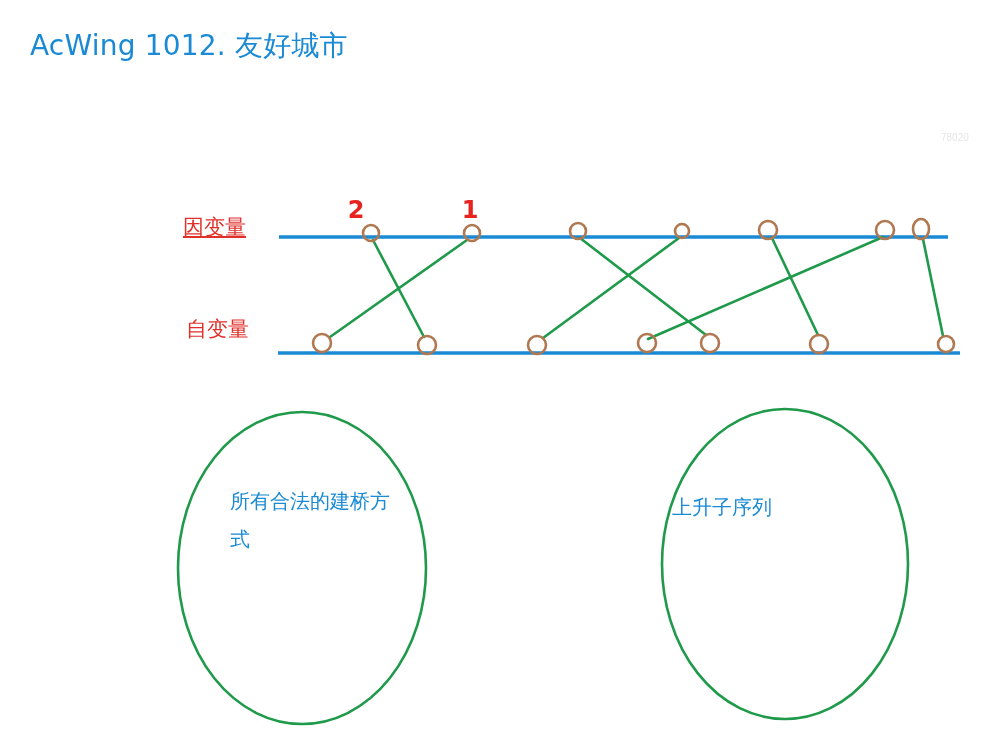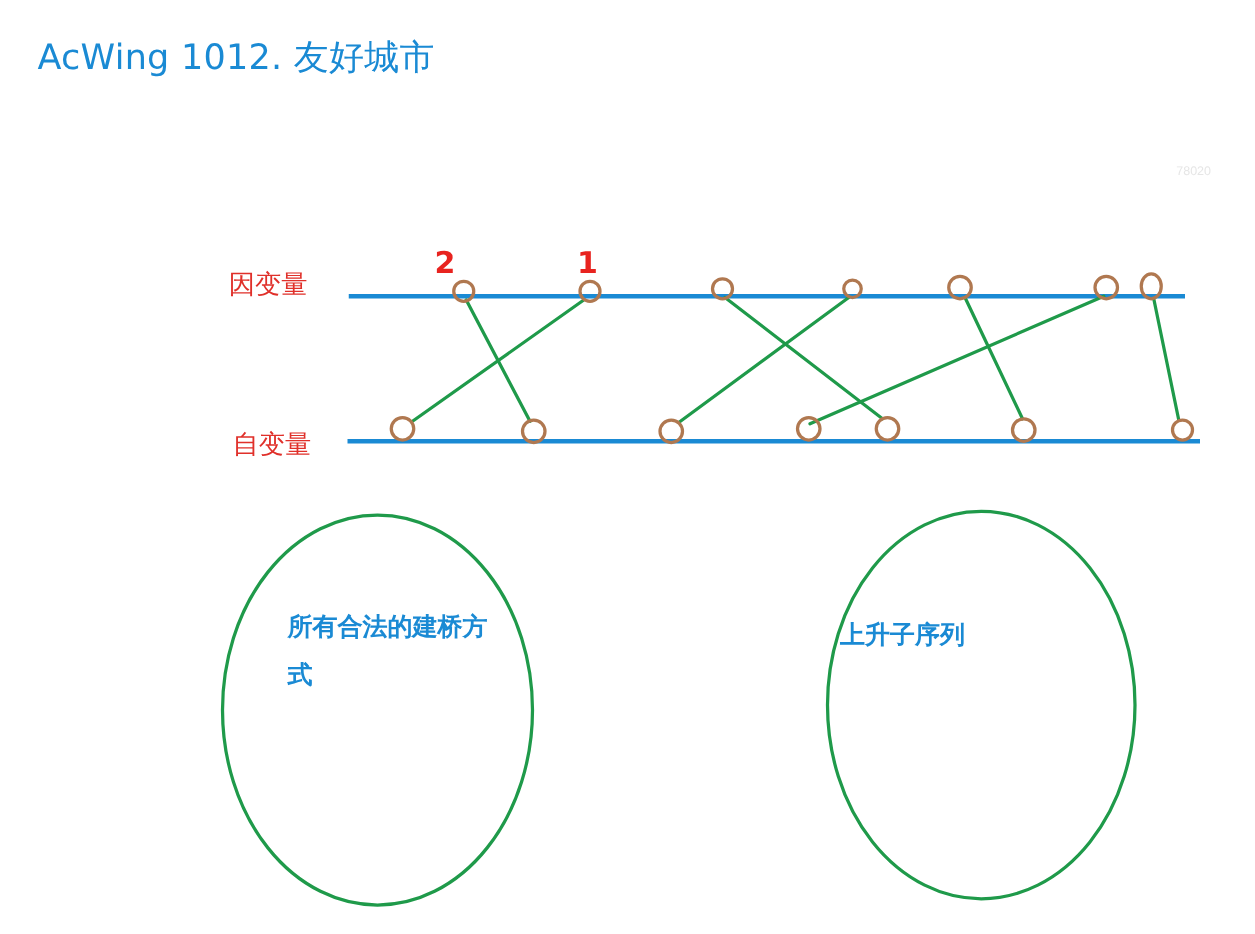--- a/index.html
+++ b/index.html
@@ -30,28 +30,27 @@
       font-size: 10px;
       color: #e6e6e6;
       font-family: "Liberation Sans", sans-serif;
     }
     .axis-label {
       position: absolute;
       font-size: 21px;
       color: #e0302a;
       white-space: nowrap;
     }
-    .axis-label.dep { left: 183px; top: 213px; }
-    .axis-label.ind { left: 186px; top: 341px; }
+    .axis-label.dep { left: 183px; top: 213px; text-decoration: underline; }
+    .axis-label.ind { left: 186px; top: 315px; }
     .set-label {
       position: absolute;
       font-size: 20px;
       color: #1a8ad4;
       line-height: 38px;
-      font-weight: bold;
     }
     .set-label.left { left: 230px; top: 482px; width: 160px; }
     .set-label.right { left: 672px; top: 488px; white-space: nowrap; }
     svg.diagram {
       position: absolute;
       left: 0;
       top: 0;
     }
   </style>
 </head>

